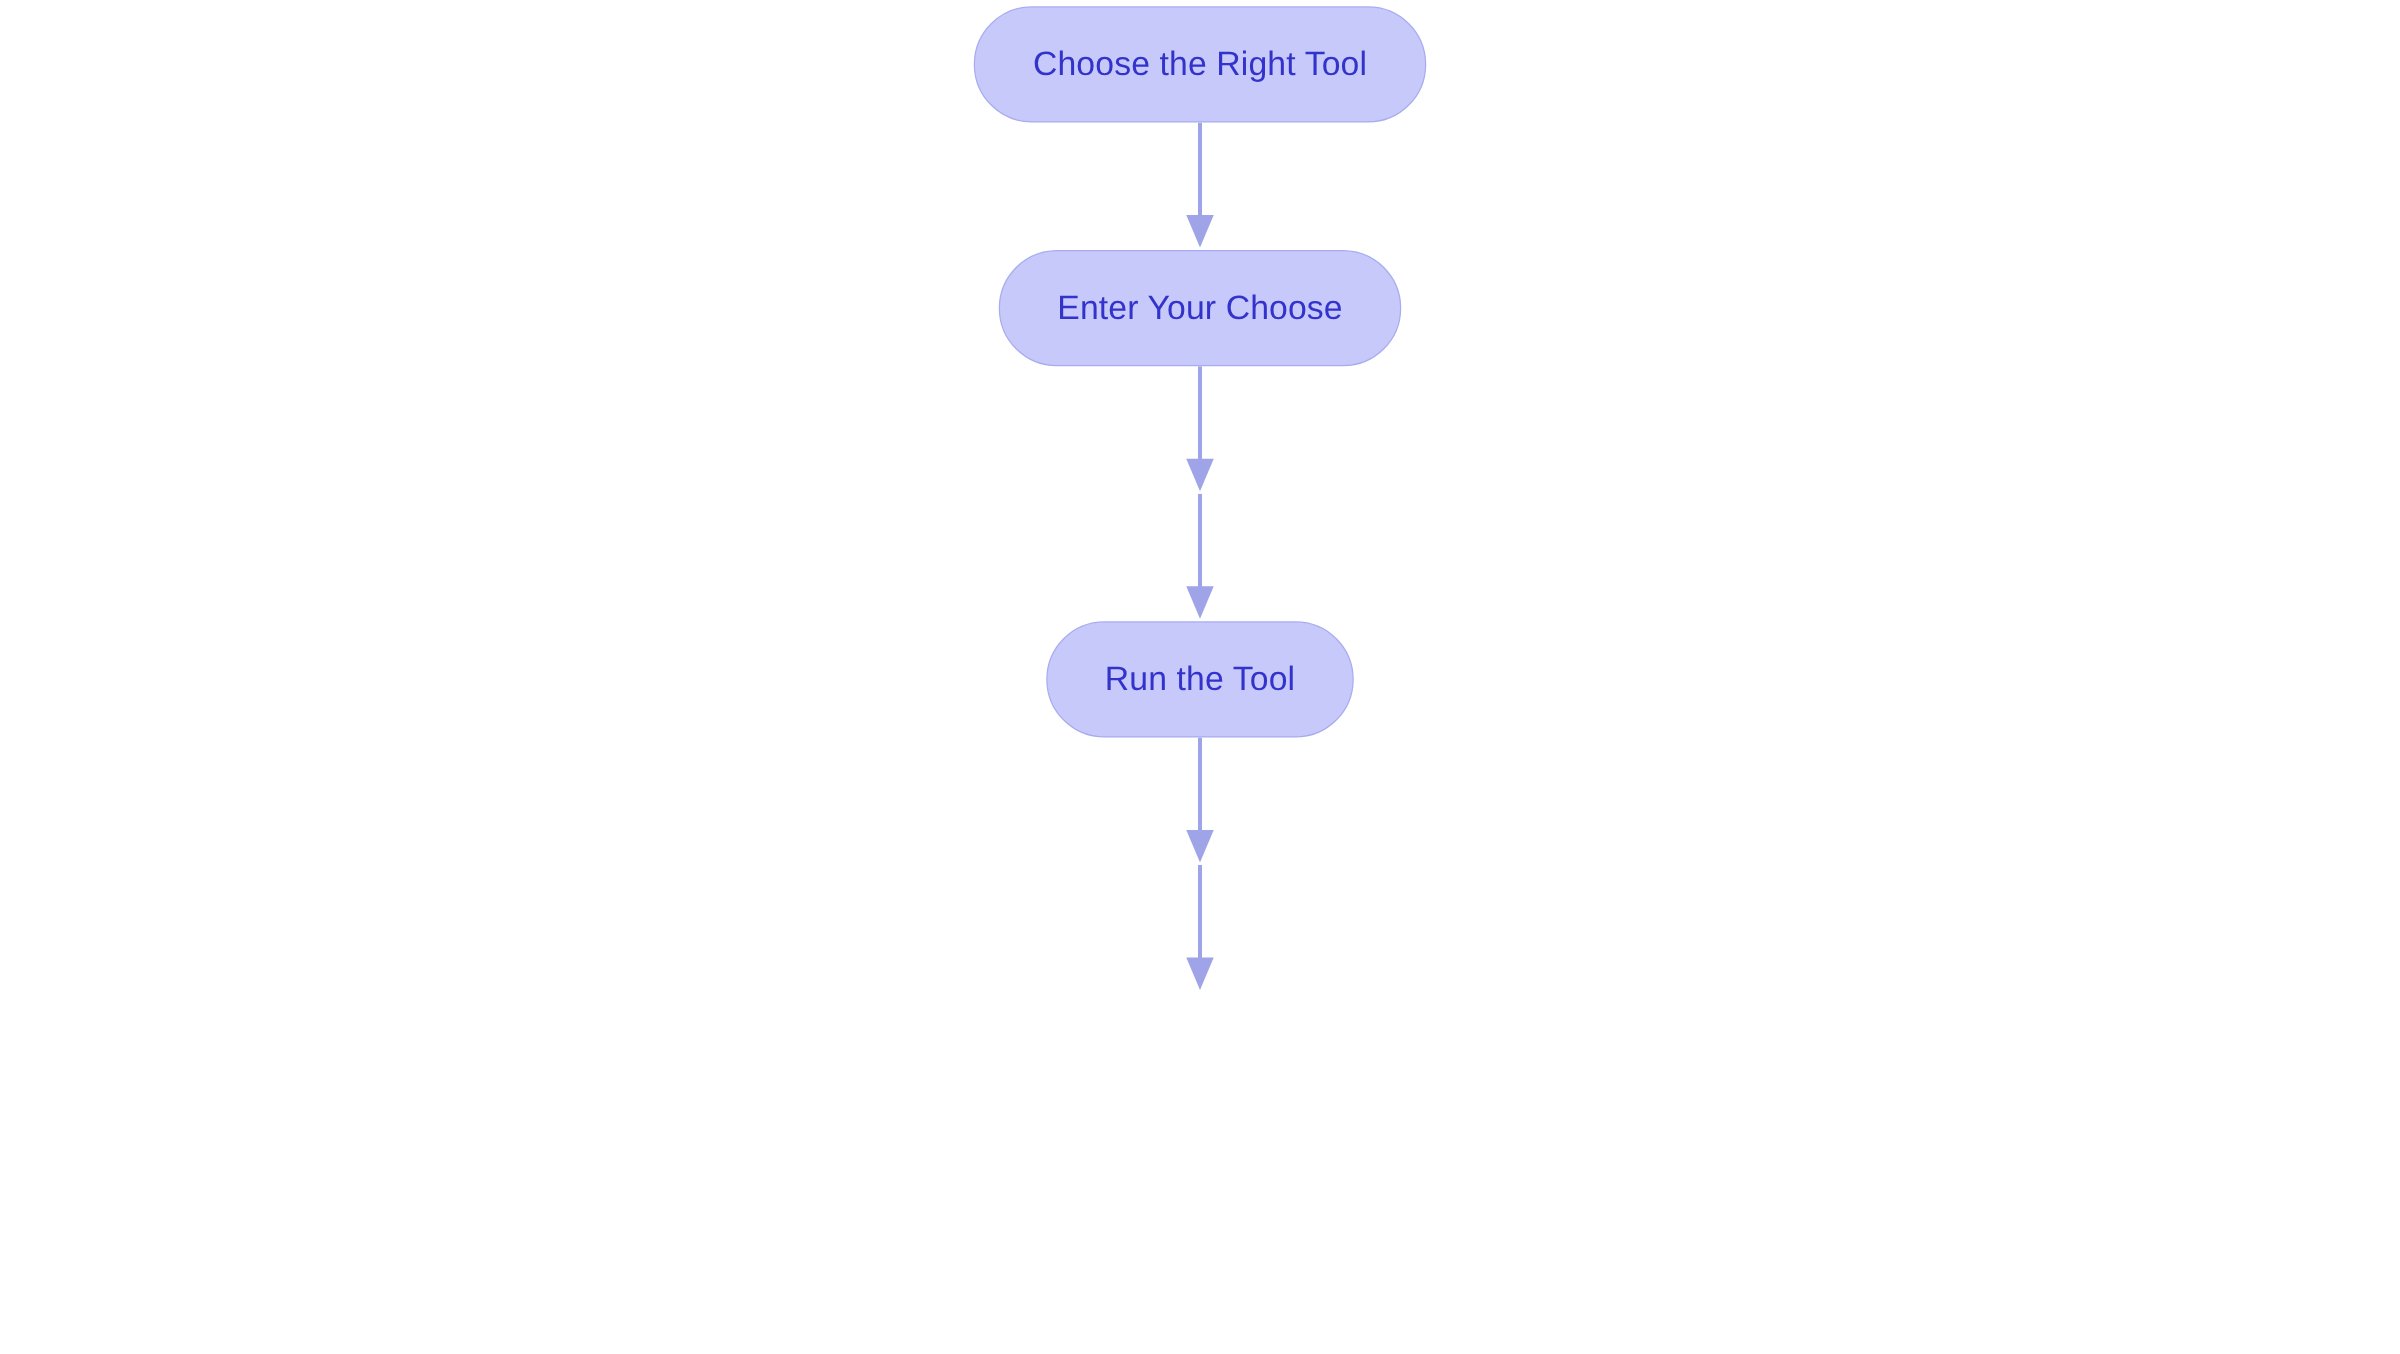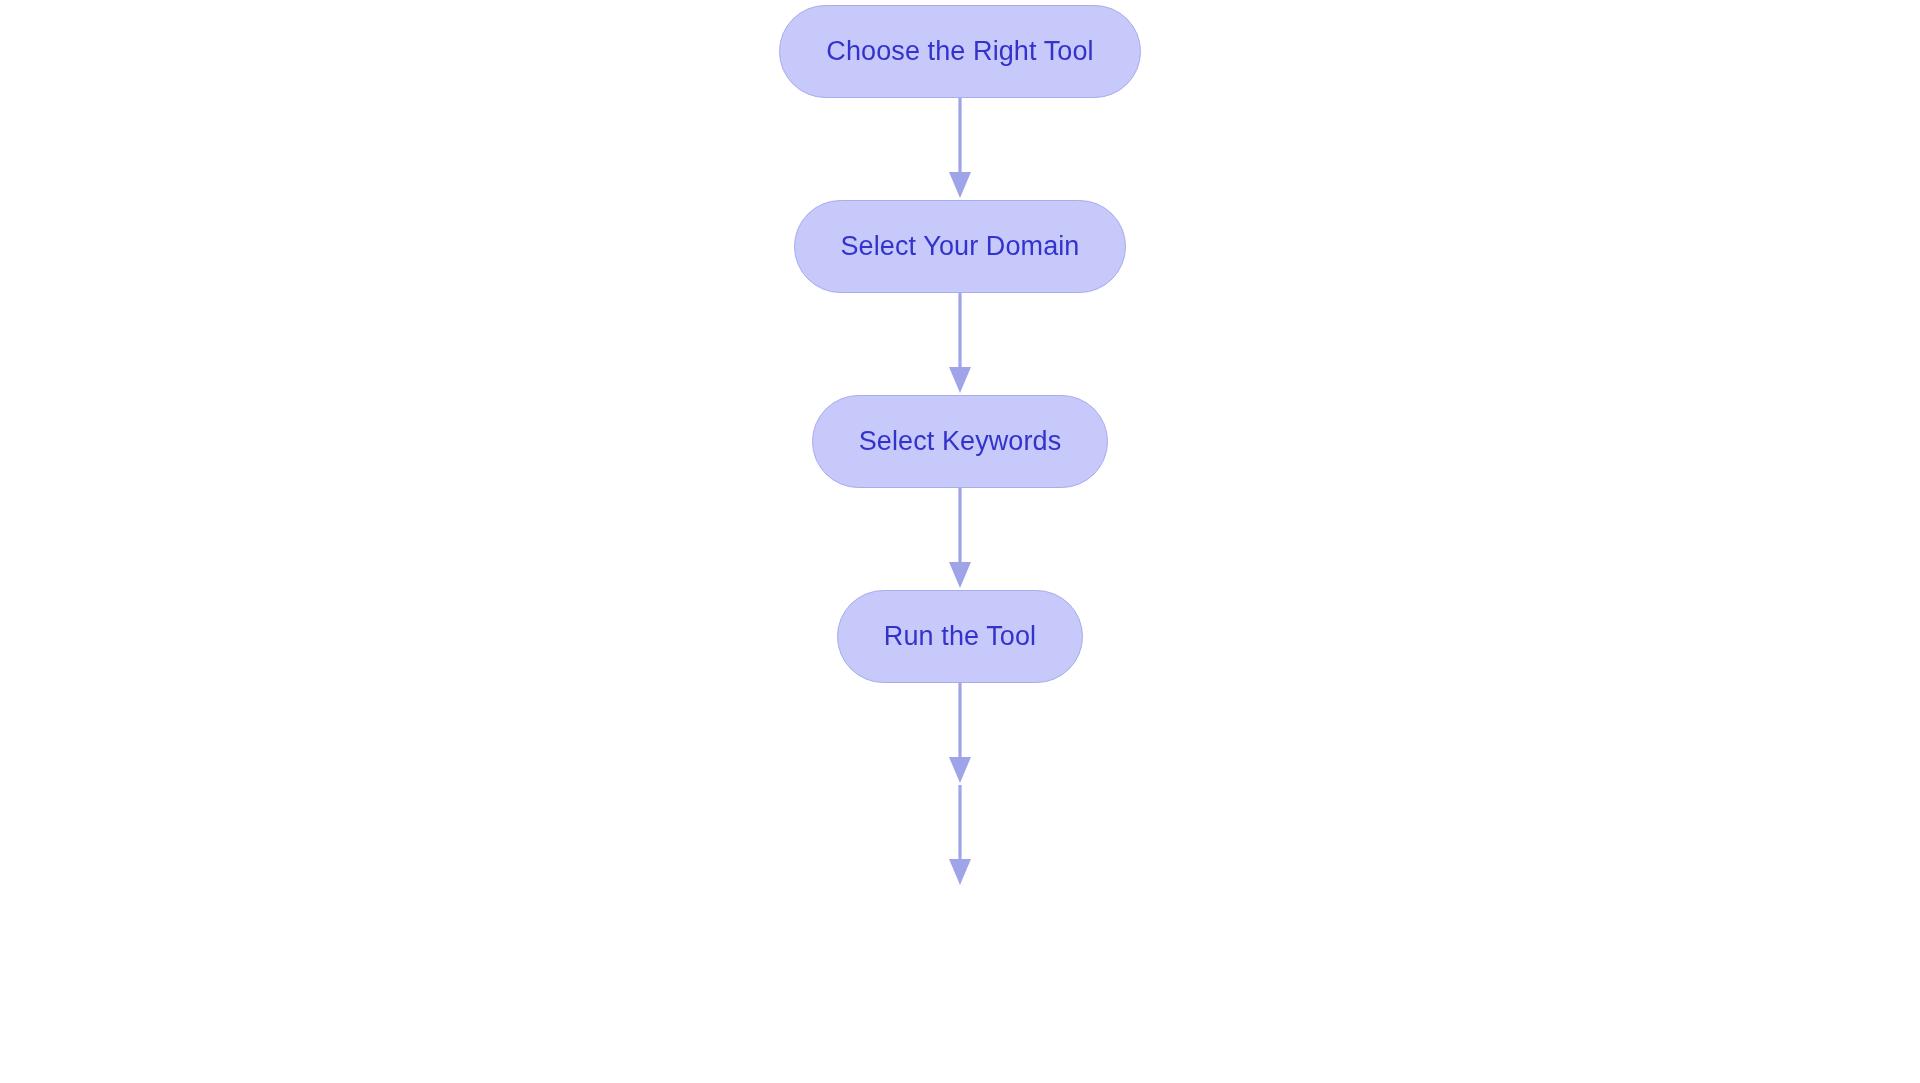--- a/index.html
+++ b/index.html
@@ -73,31 +73,28 @@
     <div class="flow-node">
       <span class="flow-node-label">Choose the Right Tool</span>
     </div>
 
     <svg class="flow-connector" viewBox="0 0 30 102">
       <line x1="15" y1="0" x2="15" y2="78" stroke="#9fa4e8" stroke-width="3.2"></line>
       <polygon points="15,100 4,74 26,74" fill="#9fa4e8"></polygon>
     </svg>
 
     <div class="flow-node">
-      <span class="flow-node-label">Select Your Domain</span>
+      <span class="flow-node-label">Enter Your Choose</span>
     </div>
 
     <svg class="flow-connector" viewBox="0 0 30 102">
       <line x1="15" y1="0" x2="15" y2="78" stroke="#9fa4e8" stroke-width="3.2"></line>
       <polygon points="15,100 4,74 26,74" fill="#9fa4e8"></polygon>
     </svg>
 
-    <div class="flow-node">
-      <span class="flow-node-label">Select Keywords</span>
-    </div>
 
     <svg class="flow-connector" viewBox="0 0 30 102">
       <line x1="15" y1="0" x2="15" y2="78" stroke="#9fa4e8" stroke-width="3.2"></line>
       <polygon points="15,100 4,74 26,74" fill="#9fa4e8"></polygon>
     </svg>
 
     <div class="flow-node">
       <span class="flow-node-label">Run the Tool</span>
     </div>
 

